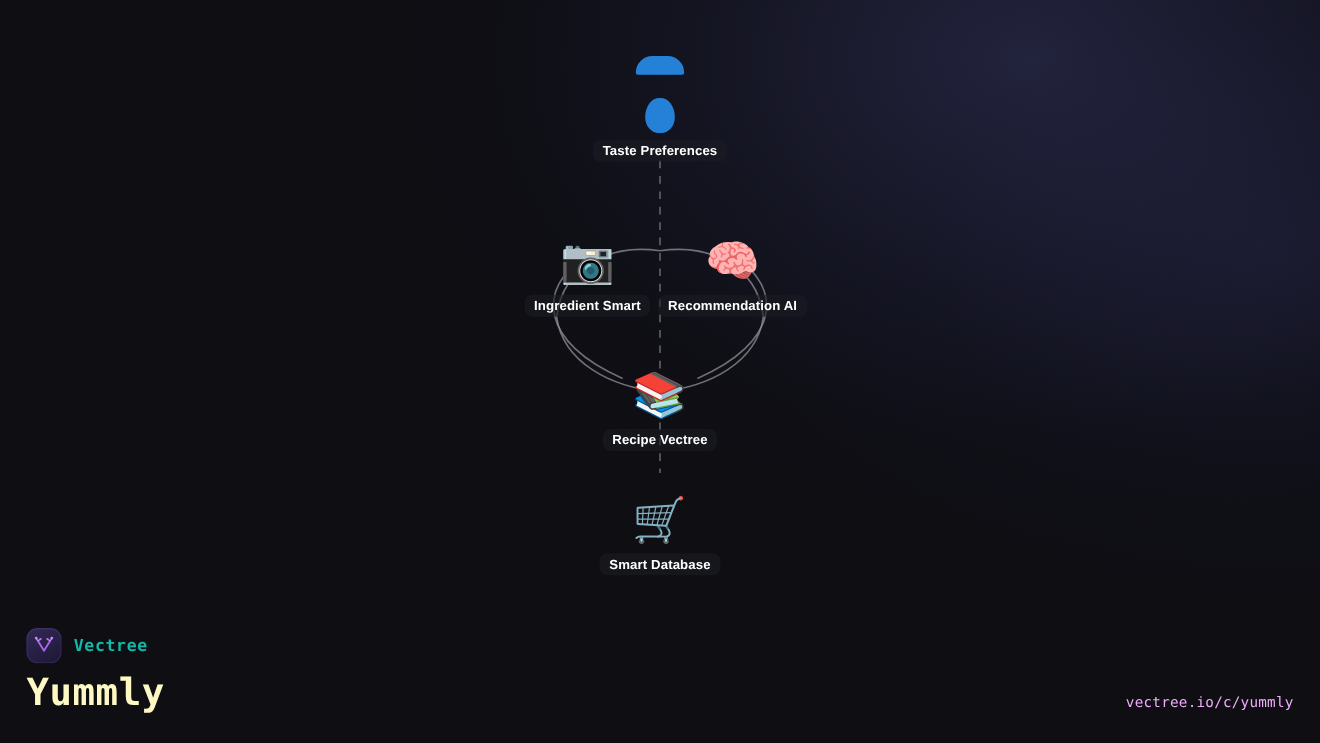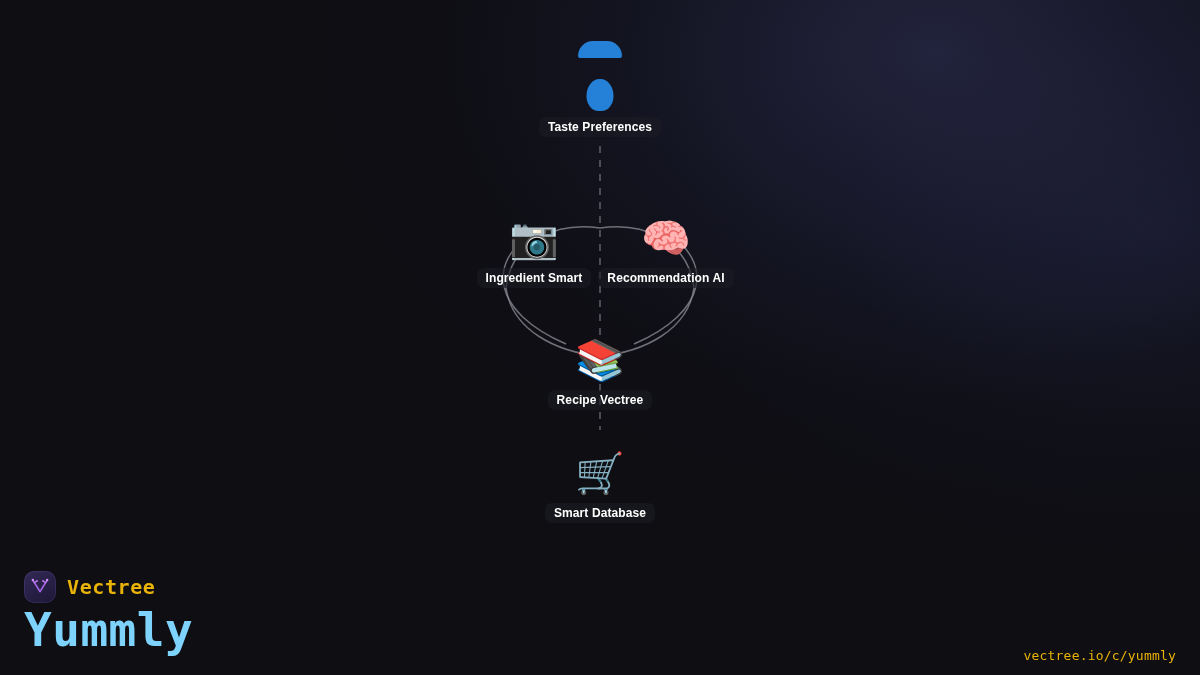--- a/index.html
+++ b/index.html
@@ -118,40 +118,40 @@
     height: 32px;
     border-radius: 10px;
     background: linear-gradient(150deg, #332a55 0%, #271f45 55%, #1d1835 100%);
     display: flex;
     align-items: center;
     justify-content: center;
     box-shadow: inset 0 0 0 1px rgba(150, 110, 220, 0.16);
   }
   #brand-name {
     font-family: "DejaVu Sans Mono", monospace;
-    font-size: 20px;
+    font-size: 15px;
     font-weight: bold;
-    color: #eab308;
+    color: #14b8a6;
     letter-spacing: 0.6px;
   }
   #project-name {
     font-family: "DejaVu Sans Mono", monospace;
-    font-size: 46px;
+    font-size: 34px;
     font-weight: bold;
-    color: #7dd3fc;
+    color: #fef9c3;
     letter-spacing: 0.5px;
     line-height: 38px;
   }
   #site-url {
     position: absolute;
     right: 24px;
-    bottom: 12px;
+    bottom: 28px;
     font-family: "DejaVu Sans Mono", monospace;
     font-size: 13px;
-    color: #eab308;
+    color: #f0abfc;
     letter-spacing: 0.2px;
   }
 </style>
 </head>
 <body>
 
 <div id="stage">
 
   <div id="bg-glow-a"></div>
   <div id="bg-glow-b"></div>
@@ -161,21 +161,21 @@
     <path d="M600,146 L600,430" stroke="#6a6a75" stroke-width="1.4" fill="none" stroke-dasharray="7 7" stroke-linecap="butt" opacity="0.95"></path>
 
     <path d="M534,232 C486,262 492,312 566,344" stroke="#8a8a93" stroke-width="1.5" fill="none" opacity="0.78"></path>
     <path d="M666,232 C714,262 708,312 634,344" stroke="#8a8a93" stroke-width="1.5" fill="none" opacity="0.78"></path>
     <path d="M506,288 C512,238 560,222 600,228" stroke="#8a8a93" stroke-width="1.5" fill="none" opacity="0.78"></path>
     <path d="M694,288 C688,238 640,222 600,228" stroke="#8a8a93" stroke-width="1.5" fill="none" opacity="0.78"></path>
     <path d="M506,288 C512,330 556,352 600,356" stroke="#8a8a93" stroke-width="1.5" fill="none" opacity="0.78"></path>
     <path d="M694,288 C688,330 644,352 600,356" stroke="#8a8a93" stroke-width="1.5" fill="none" opacity="0.78"></path>
   </svg>
 
-  <div class="node" style="left:600px; top:100px;">
+  <div class="node" style="left:600px; top:110px;">
     <span class="node-icon">
       <span class="person-glyph">
         <span class="head"></span>
         <span class="body"></span>
       </span>
     </span>
     <span class="node-label">Taste Preferences</span>
   </div>
 
   <div class="node" style="left:534px; top:251px;">

